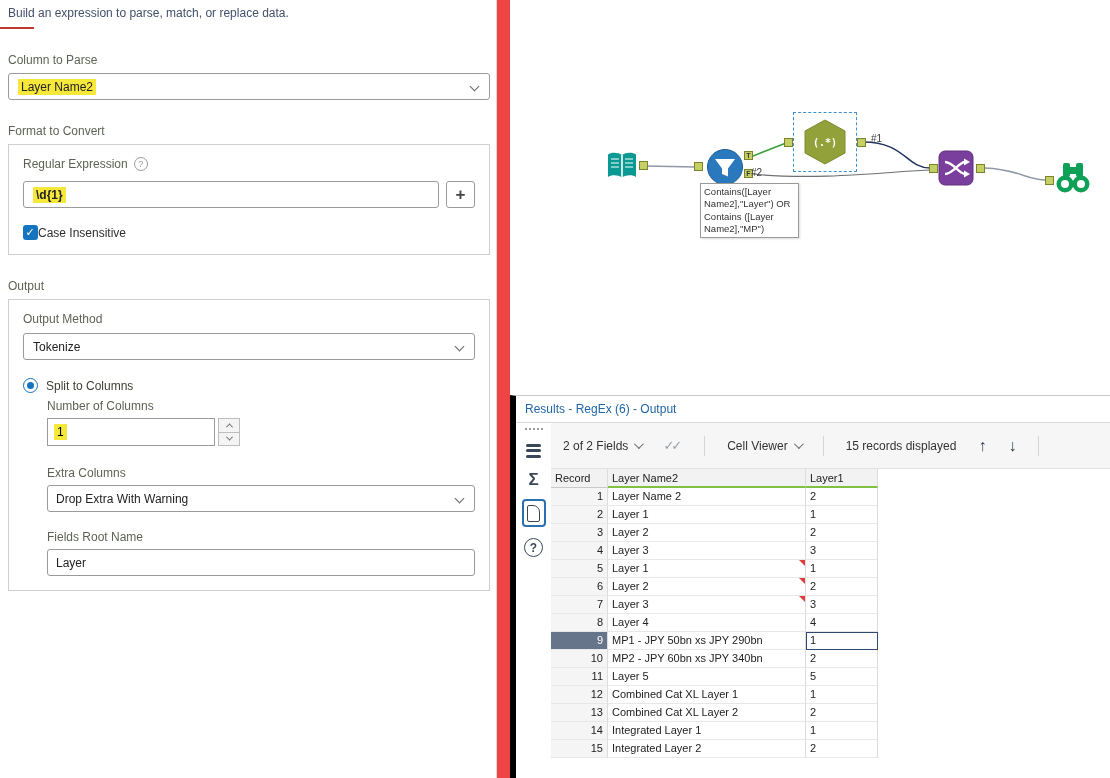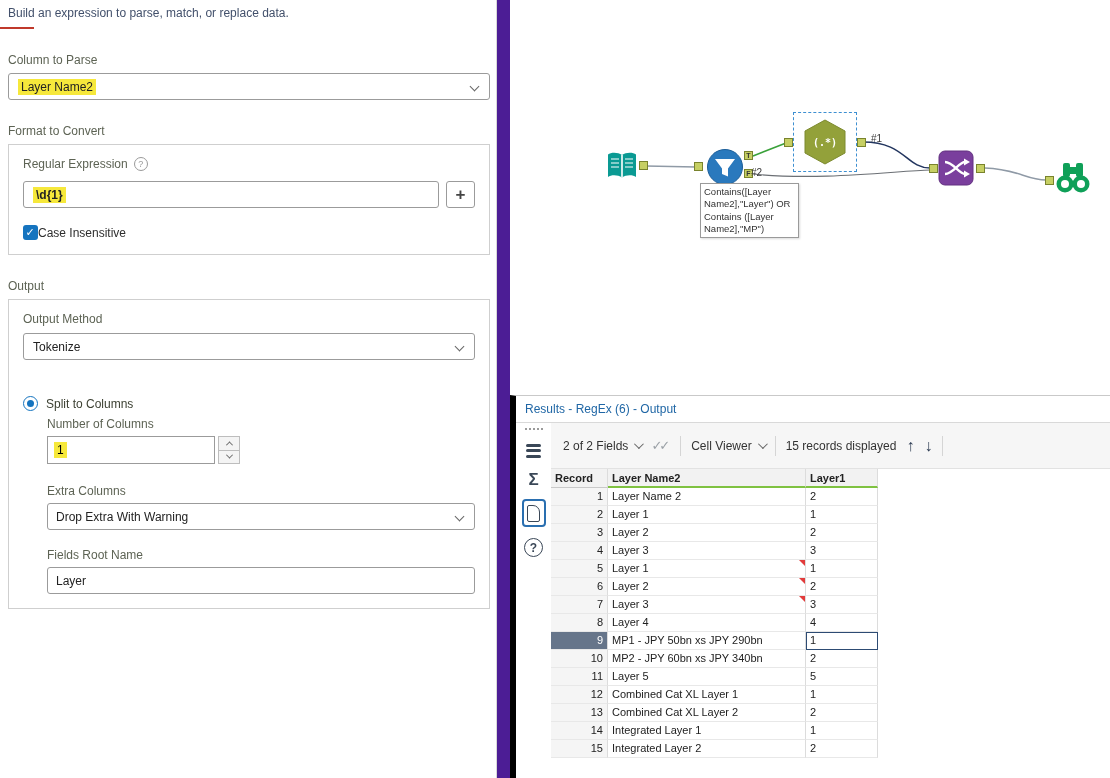--- a/index.html
+++ b/index.html
@@ -1,17 +1,17 @@
 <!DOCTYPE html>
 <html><head>
 <meta charset="utf-8">
 <style>
   *{margin:0;padding:0;box-sizing:border-box;}
   body{font-family:"Liberation Sans",sans-serif;background:#fff;}
-  .app{position:relative;width:1110px;height:778px;background:#4c1d95;overflow:hidden;}
+  .app{position:relative;width:1110px;height:778px;background:#ef4444;overflow:hidden;}
 
   
   .config{position:absolute;left:0;top:0;width:497px;height:778px;border-right:1px solid #d8d8d8;background:#fff;}
   .intro{margin:6px 10px 0 8px;font-size:12px;color:#42506b;}
   .red-rule{margin-top:7px;width:34px;height:2px;background:#c0392b;}
   .sec{font-size:12px;color:#5d6354;margin:24px 0 6px 8px;}
   .select{height:27px;border:1px solid #9b9b9b;border-radius:3px;background:#fff;display:flex;align-items:center;padding:0 26px 0 9px;font-size:12px;color:#222;position:relative;}
   .select .chev{position:absolute;right:11px;top:9px;}
   .chev{display:inline-block;width:7px;height:7px;border-right:1.4px solid #666;border-bottom:1.4px solid #666;transform:rotate(45deg);}
   .hl{background:#f6e83b;padding:1px 3px;}
@@ -59,27 +59,27 @@
   .res-body{display:flex;height:355px;}
   .strip{width:35px;background:#fff;display:flex;flex-direction:column;align-items:center;padding-top:5px;gap:11px;flex:none;}
   .dots{width:18px;border-top:2px dotted #9a9a9a;}
   .bars span{display:block;width:15px;height:3px;background:#3a4757;border-radius:2px;margin:2.5px 0;}
   .sigma{font-size:17px;font-weight:bold;color:#3a4757;line-height:1;}
   .page-wrap{width:24px;height:28px;border:2px solid #2a6fb0;border-radius:4px;display:flex;align-items:center;justify-content:center;}
   .page{width:13px;height:17px;border:1.6px solid #3a4757;border-radius:2px 7px 2px 2px;}
   .qmark{width:19px;height:19px;border:1.7px solid #3a4757;border-radius:50%;font-size:12px;font-weight:bold;color:#3a4757;display:flex;align-items:center;justify-content:center;}
   .qmark::after{content:"?";}
   .res-content{flex:1;display:flex;flex-direction:column;}
-  .toolbar{height:46px;background:#f6f6f6;border-bottom:1px solid #e2e2e2;display:flex;align-items:center;gap:10px;padding:0 12px;font-size:12px;color:#333;text-align:center;}
+  .toolbar{height:46px;background:#f6f6f6;border-bottom:1px solid #e2e2e2;display:flex;align-items:center;gap:22px;padding:0 12px;font-size:12px;color:#333;text-align:center;}
   .tb-item{display:flex;align-items:center;gap:6px;}
   .tb-sep{width:1px;height:20px;background:#d5d5d5;}
   .dblcheck{color:#9aa0a6;font-size:13px;letter-spacing:-3px;padding-right:3px;}
   .arrow{font-size:16px;color:#2e3d54;line-height:1;}
   .table{width:327px;font-size:11px;color:#222;}
-  .thead{display:flex;height:19px;background:#f2f2f2;font-weight:bold;align-items:center;}
+  .thead{display:flex;height:19px;background:#f2f2f2;font-weight:normal;align-items:center;}
   .cell{border-right:1px solid #dcdcdc;border-bottom:1px solid #e8e8e8;padding:0 4px;line-height:17px;height:18px;overflow:hidden;white-space:nowrap;}
   .thead .cell{height:19px;line-height:18px;border-bottom:1px solid #c9c9c9;background:#f2f2f2;}
   .thead .th-green{border-bottom:2px solid #7fc241;}
   .c-rec{width:57px;text-align:right;background:#f5f5f5;}
   .thead .c-rec{text-align:left;}
   .c-name{width:198px;position:relative;background:#fff;}
   .c-val{width:72px;background:#fff;}
   .trow{display:flex;}
   .rec-sel{background:#66758a;color:#fff;}
   .cell-active{outline:1.5px solid #2d4b73;outline-offset:-1.5px;}
@@ -119,21 +119,21 @@
     </div>
 
     <div class="sec">Output</div>
     <div class="group">
       <div class="lbl">Output Method</div>
       <div class="select" style="margin-top:7px;">
         <span>Tokenize</span>
         <span class="chev"></span>
       </div>
 
-      <div class="radiorow" style="margin-top:36px;align-items:flex-end;">
+      <div class="radiorow" style="margin-top:18px;align-items:flex-end;">
         <span class="radio on"></span>
         <span class="rlabel">Split to Columns</span>
       </div>
       <div class="sub-lbl">Number of Columns</div>
       <div class="spinrow">
         <div class="spininput">
           <span class="hl">1</span>
         </div>
         <div class="spinbtns">
           <div class="spinbtn">

